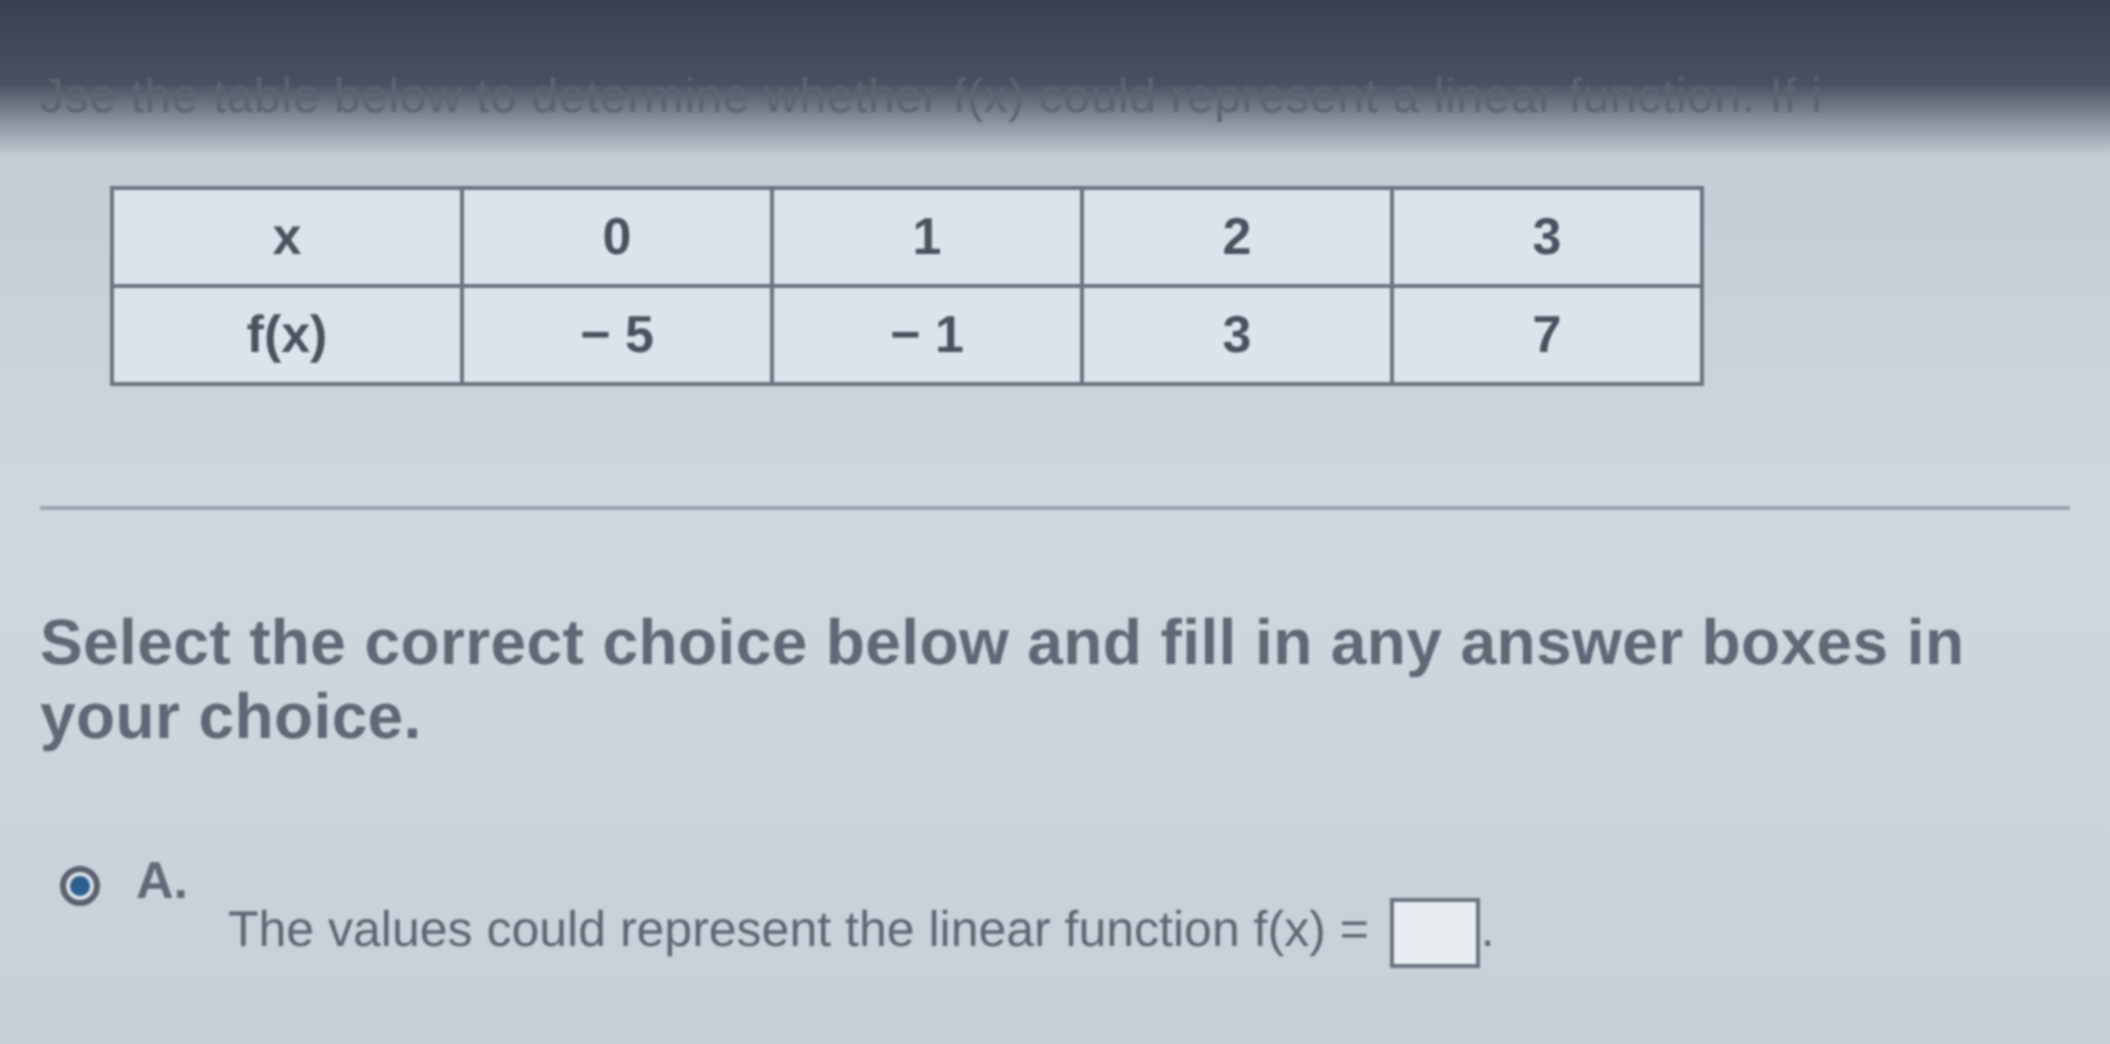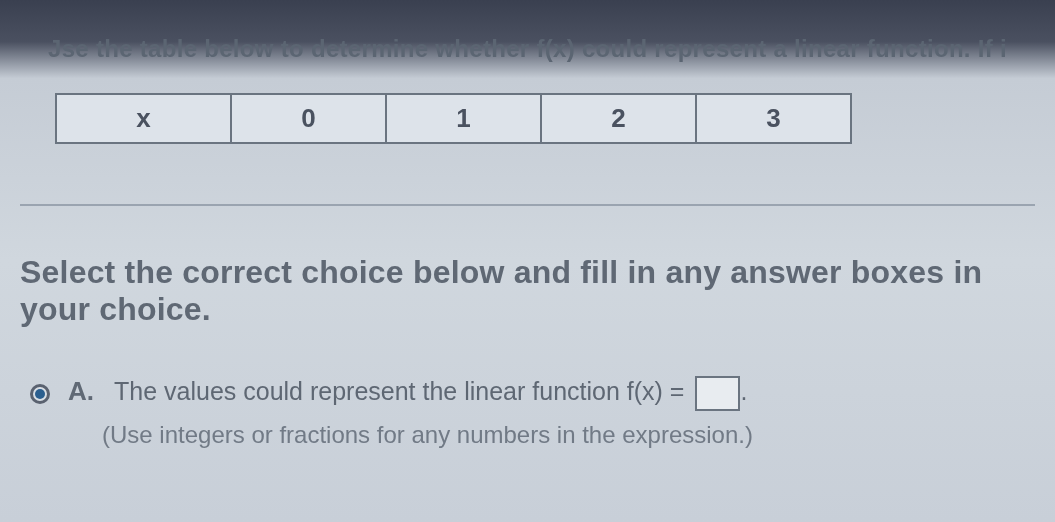--- a/index.html
+++ b/index.html
@@ -16,24 +16,23 @@
       position: relative;
       filter: blur(0.5px);
     }
     .content {
       padding: 0 20px;
       position: relative;
     }
     .prompt-text {
       color: #5b6572;
       font-size: 24px;
-      font-weight: bold;
+      font-weight: normal;
       padding: 35px 0 20px 0;
       letter-spacing: 0.3px;
-      text-align: center;
     }
     .data-table {
       border-collapse: collapse;
       margin: 10px 0 0 35px;
       background: #d8dee5;
     }
     .data-table td, .data-table th {
       border: 2px solid #6a7480;
       padding: 8px 0;
       text-align: center;
@@ -90,20 +89,21 @@
       font-size: 26px;
       font-weight: 600;
       padding-left: 18px;
     }
     .choice-text {
       color: #5e6773;
       font-size: 25px;
       font-weight: 500;
       padding-left: 20px;
       display: inline;
+      margin-top: 24px;
     }
     .answer-box {
       display: inline-block;
       width: 45px;
       height: 35px;
       border: 2px solid #6a7480;
       background: #e8ecf0;
       vertical-align: middle;
       margin-left: 4px;
     }
@@ -122,29 +122,35 @@
 
   <table class="data-table">
     <tbody>
         <tr>
       <td class="header-cell">x</td>
       <td>0</td>
       <td>1</td>
       <td>2</td>
       <td>3</td>
     </tr>
+    <tr>
+      <td class="header-cell">f(x)</td>
+      <td>− 5</td>
+      <td>− 1</td>
+      <td>3</td>
+      <td>7</td>
+    </tr>
   </tbody>
     </table>
 
   <div class="divider"></div>
 
   <div class="select-text">Select the correct choice below and fill in any answer boxes in your choice.</div>
 
   <div class="choice-row">
     <div class="radio selected"></div>
     <span class="choice-label">A.</span>
     <span class="choice-text">
       <span>The values could represent the linear function f(x) =</span>
       <span class="answer-box"></span>.
     </span>
   </div>
-  <div class="hint-text">(Use integers or fractions for any numbers in the expression.)</div>
 </div>
 
 </body></html>

